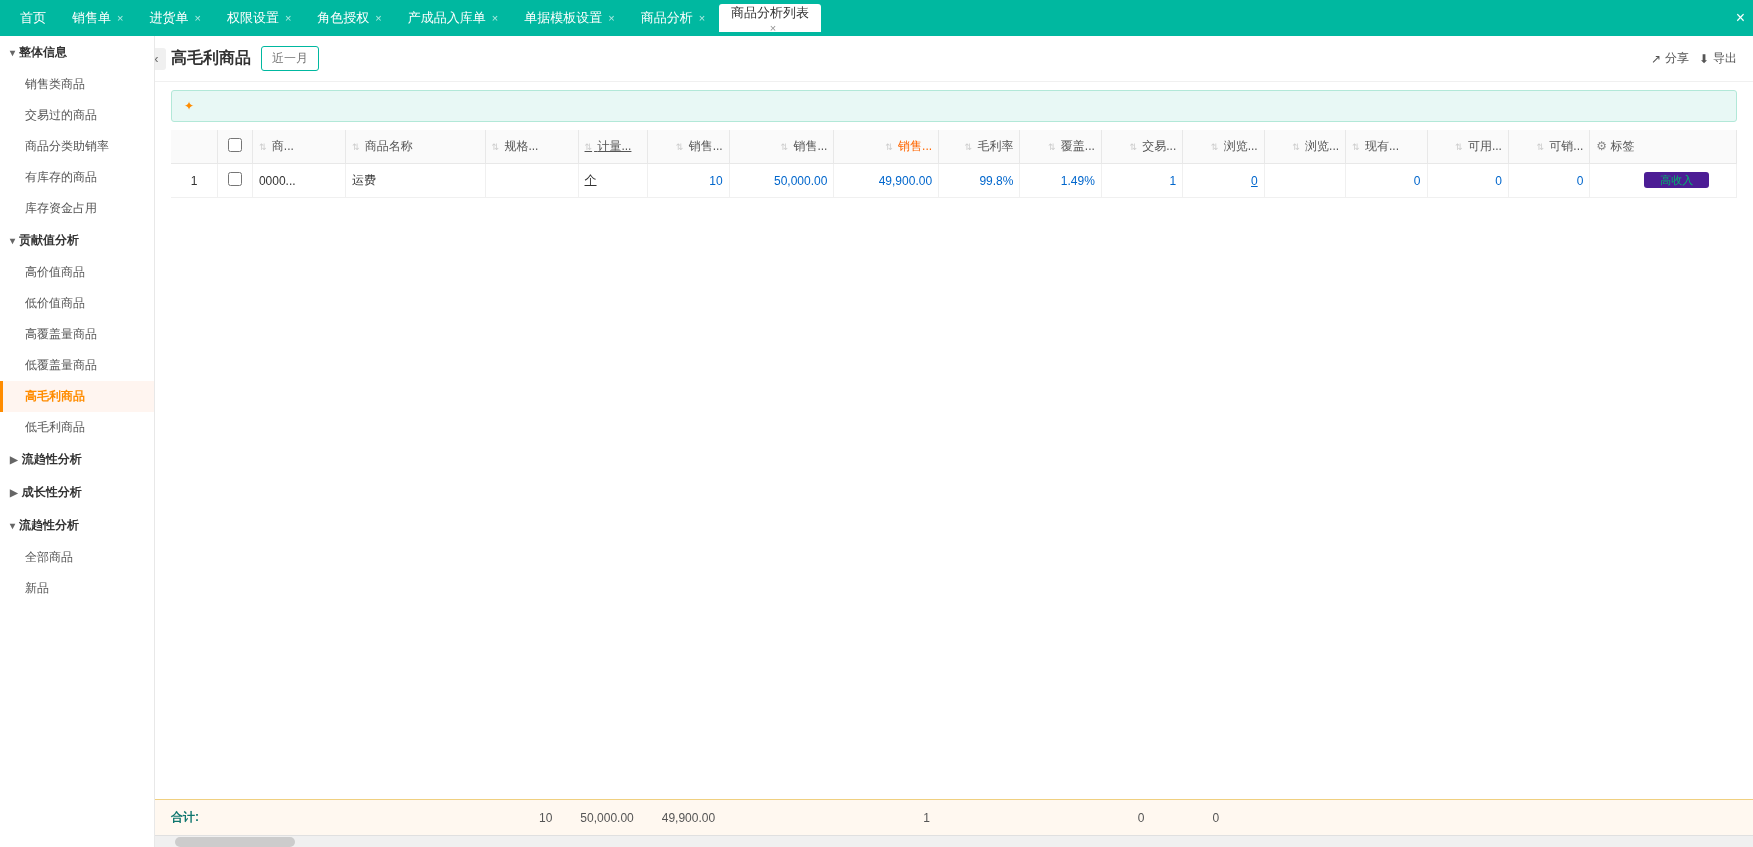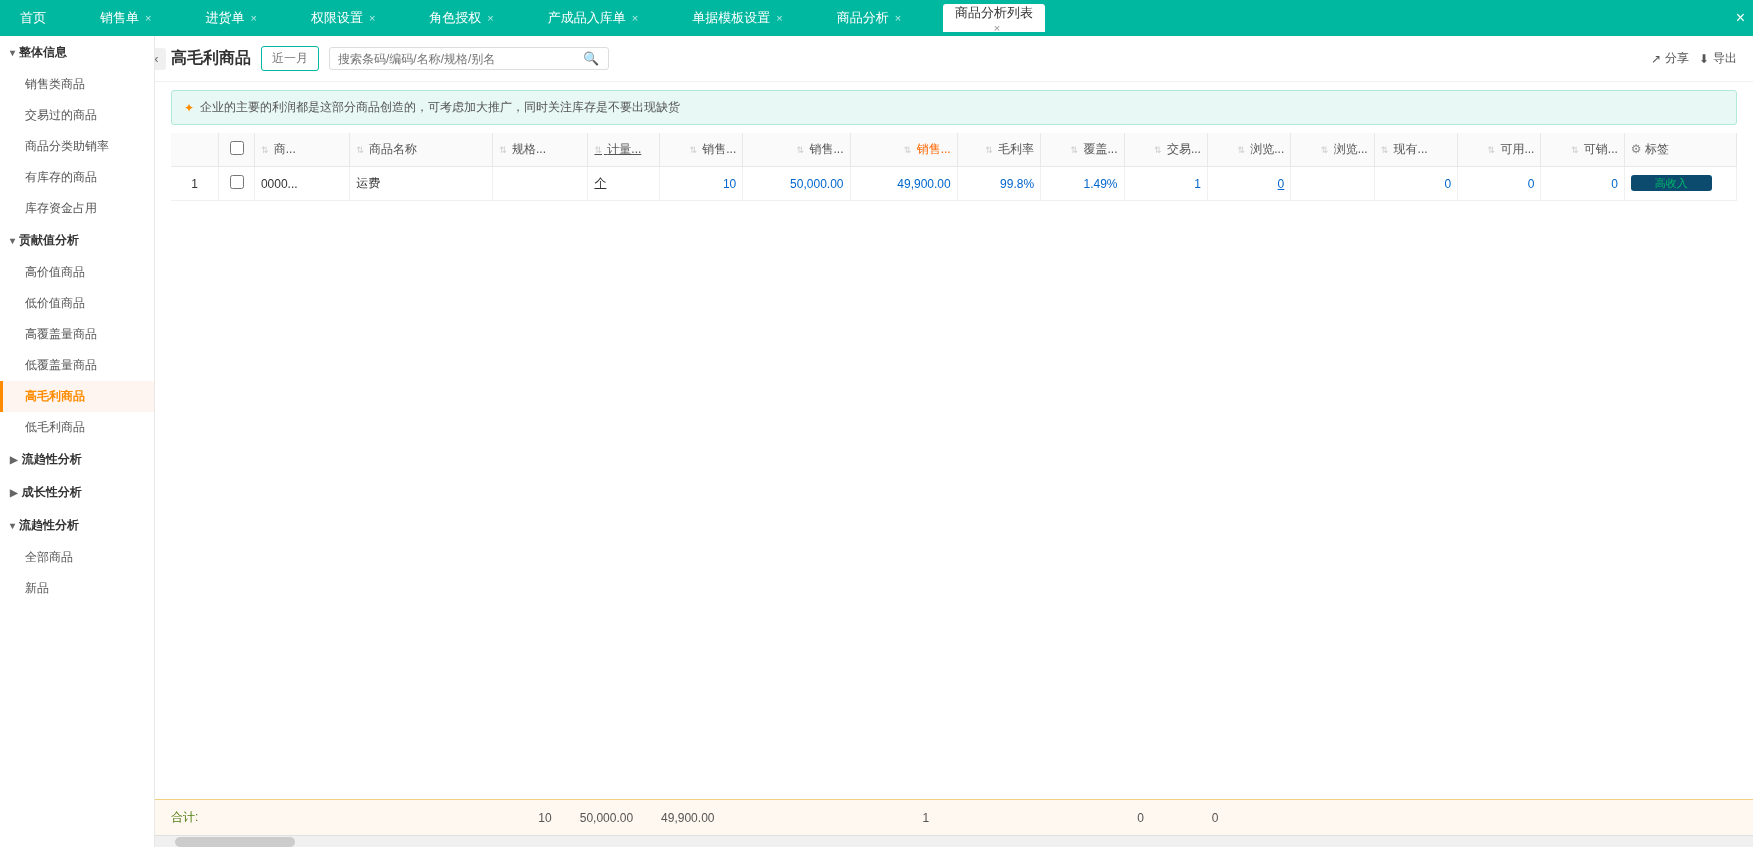--- a/index.html
+++ b/index.html
@@ -6,21 +6,20 @@
     body { font-family: 'Microsoft YaHei', Arial, sans-serif; font-size: 12px; background: #f5f5f5; overflow: hidden; width: 1753px; height: 847px; }
 
     
     .tab-bar {
       display: flex;
       align-items: center;
       background: #00b8a0;
       height: 36px;
       padding: 0 8px;
       overflow: hidden;
-      gap: 28px;
     }
     .tab-item {
       display: flex;
       align-items: center;
       padding: 0 12px;
       height: 28px;
       color: #fff;
       cursor: pointer;
       white-space: nowrap;
       font-size: 13px;
@@ -203,42 +202,43 @@
       border-bottom: 1px solid #f0f0f0;
     }
     tbody td {
       padding: 8px 6px;
       color: #333;
       border-right: 1px solid #f0f0f0;
       white-space: nowrap;
       font-size: 12px;
     }
     .tag-badge {
-      background: #0c4a6e;
+      background: #4c1d95;
       color: #00b86b;
-      padding: 2px 24px;
+      padding: 2px 16px;
       border-radius: 3px;
       font-size: 11px;
+      margin-left: 48px;
     }
     td.number { color: #0066cc; text-align: right; }
     td.underline { text-decoration: underline; color: #0066cc; text-align: right; cursor: pointer; }
 
     
     .table-footer {
       display: flex;
       align-items: center;
       padding: 8px 16px;
       background: #fff8f0;
       border-top: 1px solid #f0d080;
       font-size: 12px;
       color: #555;
       gap: 20px;
       min-height: 36px;
     }
-    .footer-label { font-weight: normal; color: #4d7c0f; }
+    .footer-label { font-weight: bold; color: #0f766e; }
     .footer-values { display: flex; gap: 8px; align-items: center; }
 
     
     .scroll-bar-bottom {
       height: 12px;
       background: #f0f0f0;
       border-top: 1px solid #e0e0e0;
       position: relative;
     }
     .scroll-thumb {
@@ -384,39 +384,34 @@
       <span>新品</span>
     </div>
   </div>
 
   <div class="content-area">
 
     <div class="content-header">
       <div class="collapse-btn">«</div>
       <span class="page-title">高毛利商品</span>
       <button class="date-filter-btn">近一月</button>
-      <div class="search-box">
-        <input type="text" placeholder="搜索条码/编码/名称/规格/别名" style="">
-        <span class="search-icon">🔍</span>
-      </div>
       <div class="header-actions">
         <div class="action-btn">
           <span>↗</span>
           <span>分享</span>
         </div>
         <div class="action-btn">
           <span>⬇</span>
           <span>导出</span>
         </div>
       </div>
     </div>
 
     <div class="notice-bar">
       <span class="notice-icon">✦</span>
-      <span>企业的主要的利润都是这部分商品创造的，可考虑加大推广，同时关注库存是不要出现缺货</span>
     </div>
 
     <div class="table-wrapper">
       <table>
         <thead>
           <tr>
             <th class="col-num"></th>
             <th class="col-check">
               <input type="checkbox" style="">
             </th>

